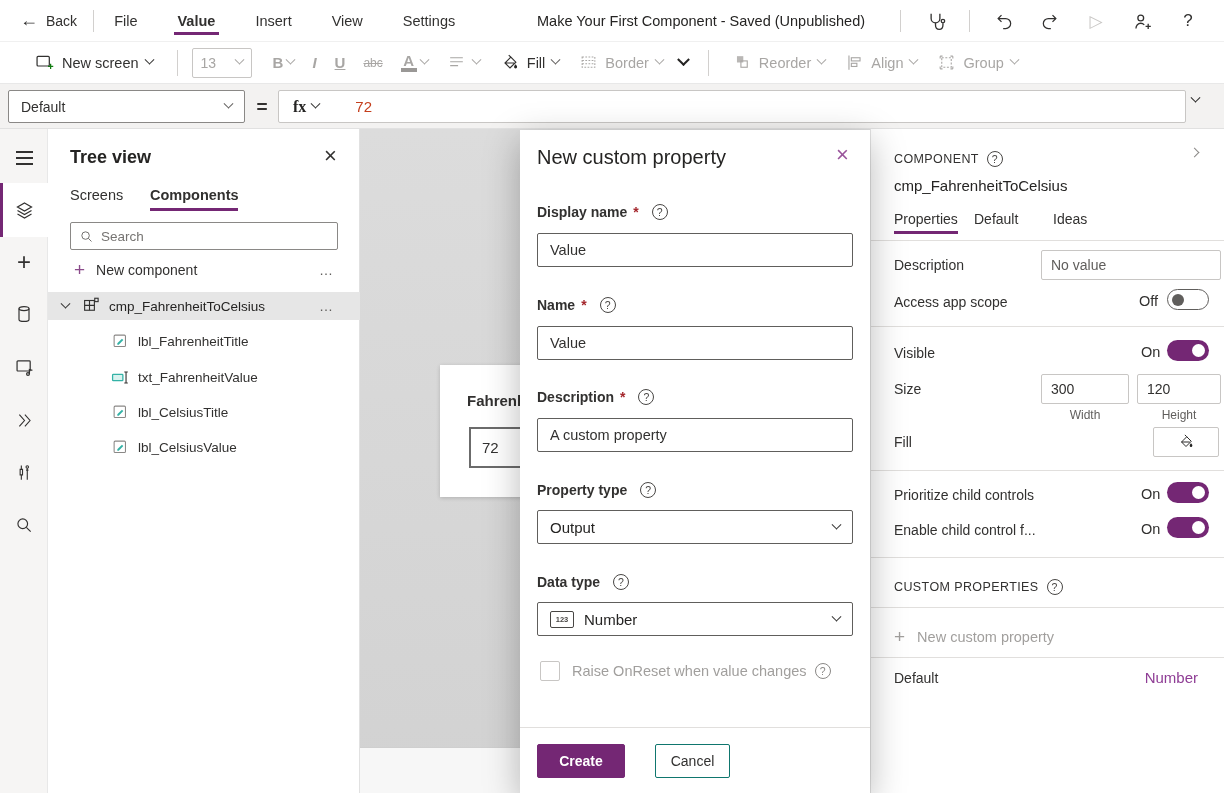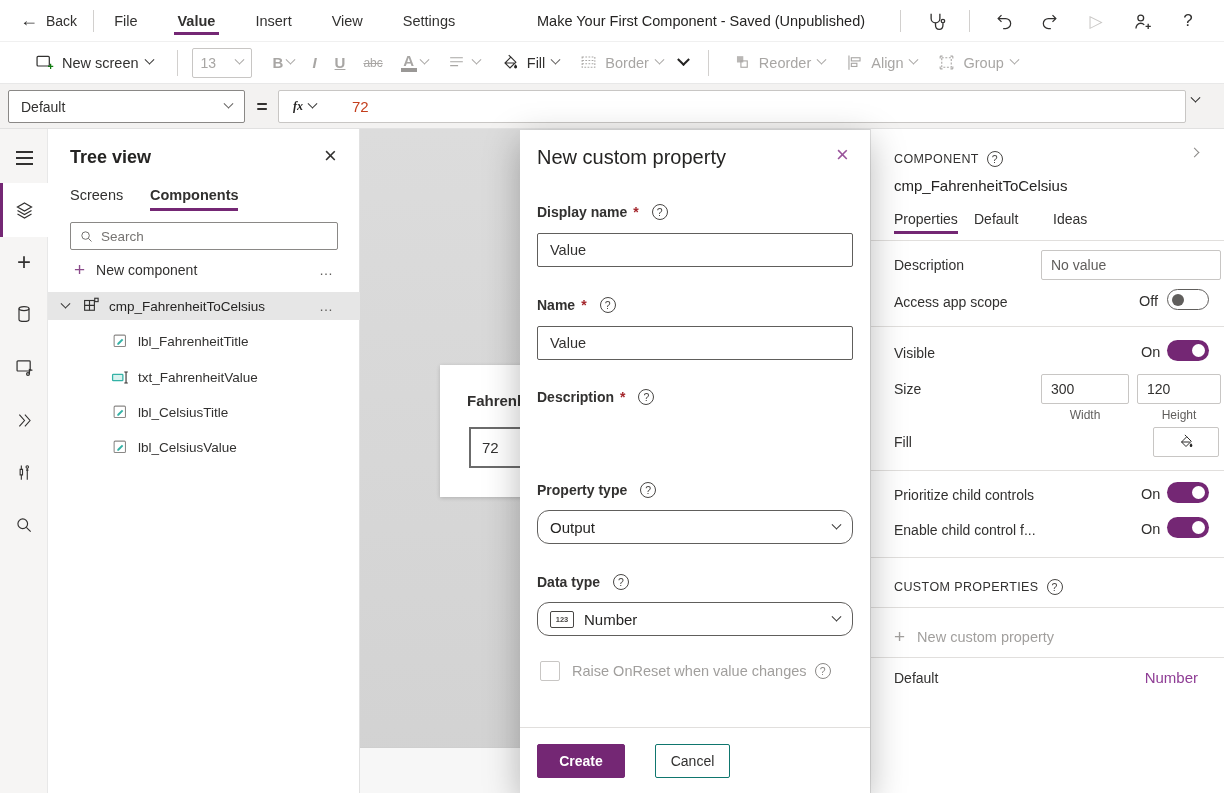--- a/index.html
+++ b/index.html
@@ -54,21 +54,21 @@
   .formula-row { position:absolute; left:0; top:84px; width:1224px; height:45px; background:#f3f2f1;
                  border-bottom:1px solid #e1e1e1; }
   .prop-select { position:absolute; left:8px; top:6px; width:237px; height:33px; background:#fff;
                  border:1px solid #8a8886; border-radius:2px; display:flex; align-items:center;
                  justify-content:space-between; padding:0 12px; cursor:pointer; }
   .equals-sign { position:absolute; left:252px; top:6px; width:20px; height:33px; display:flex;
                  align-items:center; justify-content:center; font-size:19px; font-weight:bold; color:#323130; }
   .formula-input { position:absolute; left:278px; top:6px; width:908px; height:33px; background:#fff;
                    border:1px solid #c8c6c4; border-radius:2px; display:flex; align-items:center; }
   .fx-chip { display:flex; align-items:center; gap:6px; padding:0 14px; height:100%; cursor:pointer; }
-  .fx-label { font-family:"Liberation Serif", serif; font-style:italic; font-weight:bold; font-size:12px; color:#252423; }
+  .fx-label { font-family:"Liberation Serif", serif; font-weight:bold; font-size:16px; color:#252423; }
   .formula-text { font-size:15px; color:#c43e1c; padding-left:22px; }
   .formula-expand { position:absolute; left:1192px; top:13px; color:#252423; cursor:pointer; }
 
   
   .rail { position:absolute; left:0; top:129px; width:48px; height:664px; background:#f6f5f4;
           border-right:1px solid #e8e8e8; }
   .rail-item { position:absolute; left:0; width:48px; height:48px; display:flex; align-items:center;
                justify-content:center; cursor:pointer; color:#323130; }
   .rail-item svg { stroke:#323130; fill:none; stroke-width:1.4; }
   .rail-item.selected { background:#fff; height:54px; }
@@ -126,21 +126,21 @@
   .dlg-label { position:absolute; left:17px; font-size:14px; font-weight:600; color:#323130;
                display:flex; align-items:center; gap:5px; }
   .req { color:#a4262c; font-weight:600; margin-left:1px; }
   .help-circle { width:16px; height:16px; border:1px solid #484644; border-radius:50%; display:inline-flex;
                  align-items:center; justify-content:center; font-size:10.5px; font-weight:normal;
                  color:#484644; margin-left:8px; cursor:pointer; flex:none; }
   .help-circle.gray { border-color:#8a8886; color:#8a8886; }
   .dlg-input { position:absolute; left:17px; width:316px; height:34px; border:1px solid #605e5c;
                border-radius:2px; padding:0 12px; font-size:14.5px; font-family:inherit; color:#323130; outline:none; }
   .dlg-dropdown { position:absolute; left:17px; width:316px; height:34px; border:1px solid #605e5c;
-                  border-radius:12px; background:#fff; display:flex; align-items:center; padding:0 12px;
+                  border-radius:2px; background:#fff; display:flex; align-items:center; padding:0 12px;
                   font-size:15px; color:#252423; cursor:pointer; }
   .dlg-dropdown .chev { margin-left:auto; color:#323130; }
   .dtype-badge { width:24px; height:17px; border:1.2px solid #484644; border-radius:2px; display:flex;
                  align-items:center; justify-content:center; font-size:7.5px; font-weight:bold;
                  color:#484644; margin-right:10px; flex:none; }
   .chk-row { position:absolute; left:20px; top:531px; display:flex; align-items:center; }
   .chk-box { width:20px; height:20px; border:1px solid #c8c6c4; border-radius:2px; background:#fff; cursor:default; }
   .chk-label { margin-left:12px; font-size:14.5px; color:#a19f9d; }
   .dlg-footer-divider { position:absolute; left:0; top:597px; width:350px; height:1px; background:#e1dfdd; }
   .btn-create { position:absolute; left:17px; top:614px; width:88px; height:34px; background:#742774;
@@ -482,20 +482,21 @@
       <span class="req">*</span>
       <span class="help-circle">?</span>
     </div>
     <input class="dlg-input" style="top: 196px;" value="Value">
 
     <div class="dlg-label" style="top:259px">
       <span>Description</span>
       <span class="req">*</span>
       <span class="help-circle">?</span>
     </div>
+    <input class="dlg-input" style="top: 288px;" value="A custom property">
 
     <div class="dlg-label" style="top:352px">
       <span>Property type</span>
       <span class="help-circle">?</span>
     </div>
     <div class="dlg-dropdown" style="top:380px">
       <span>Output</span>
       <span class="chev"></span>
     </div>
 

